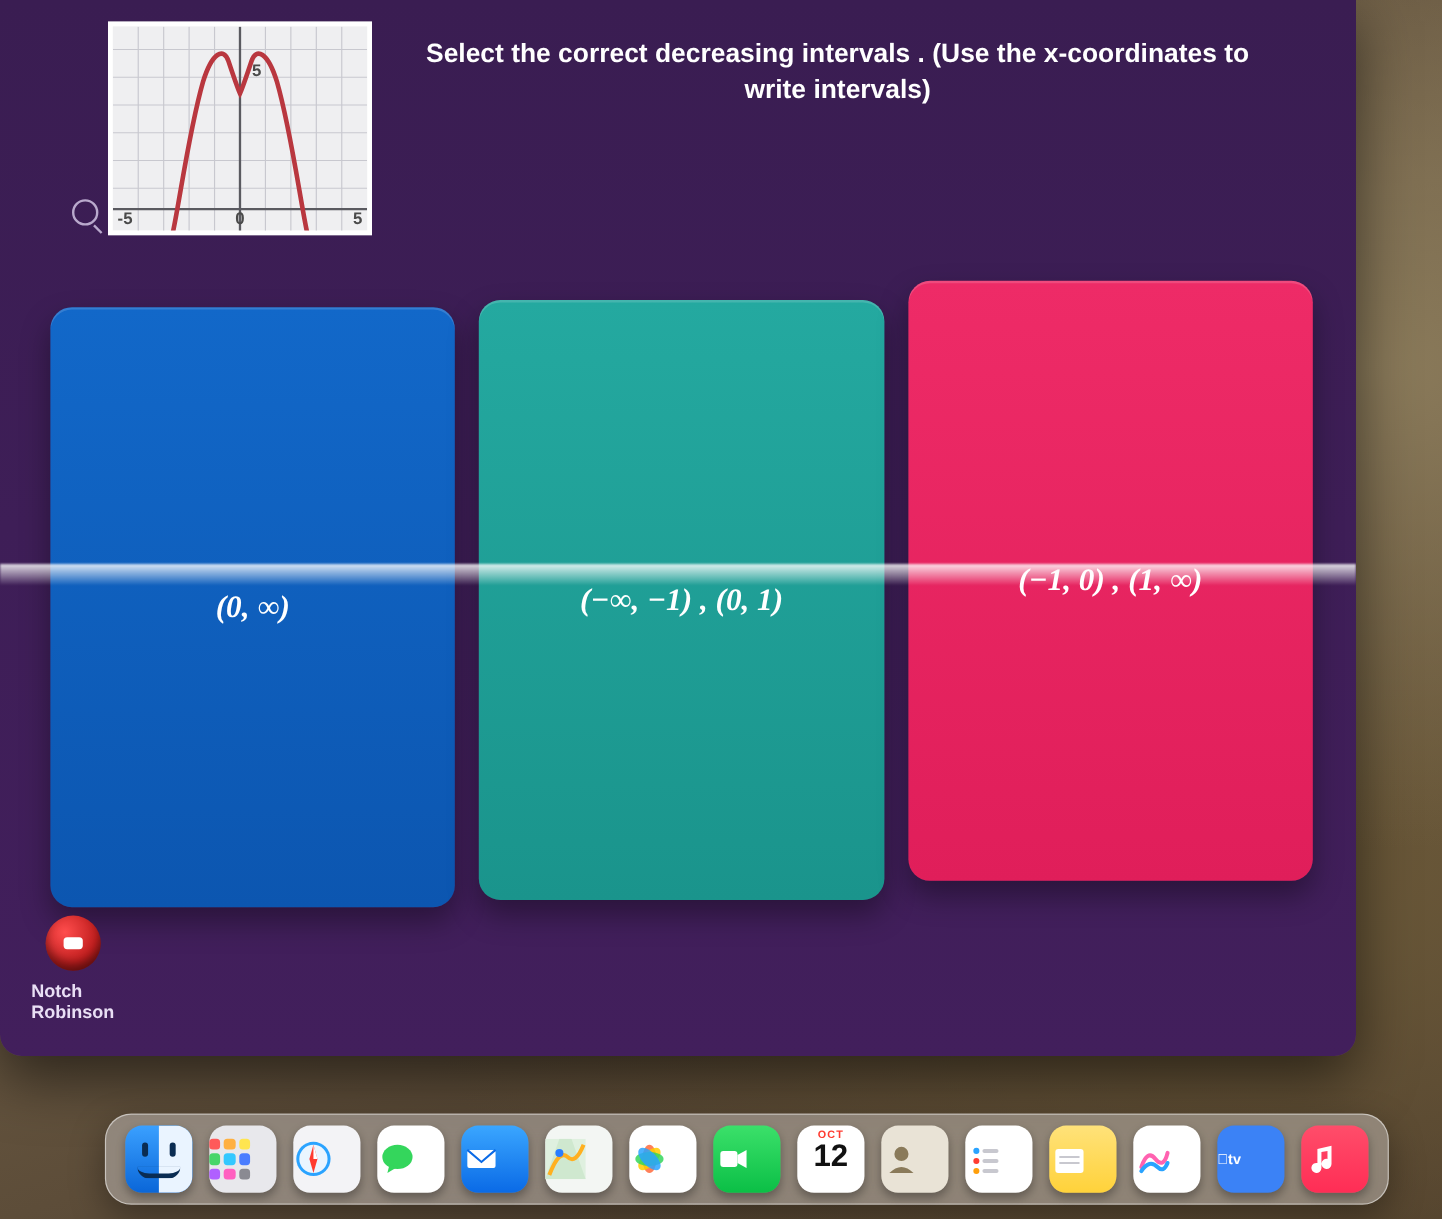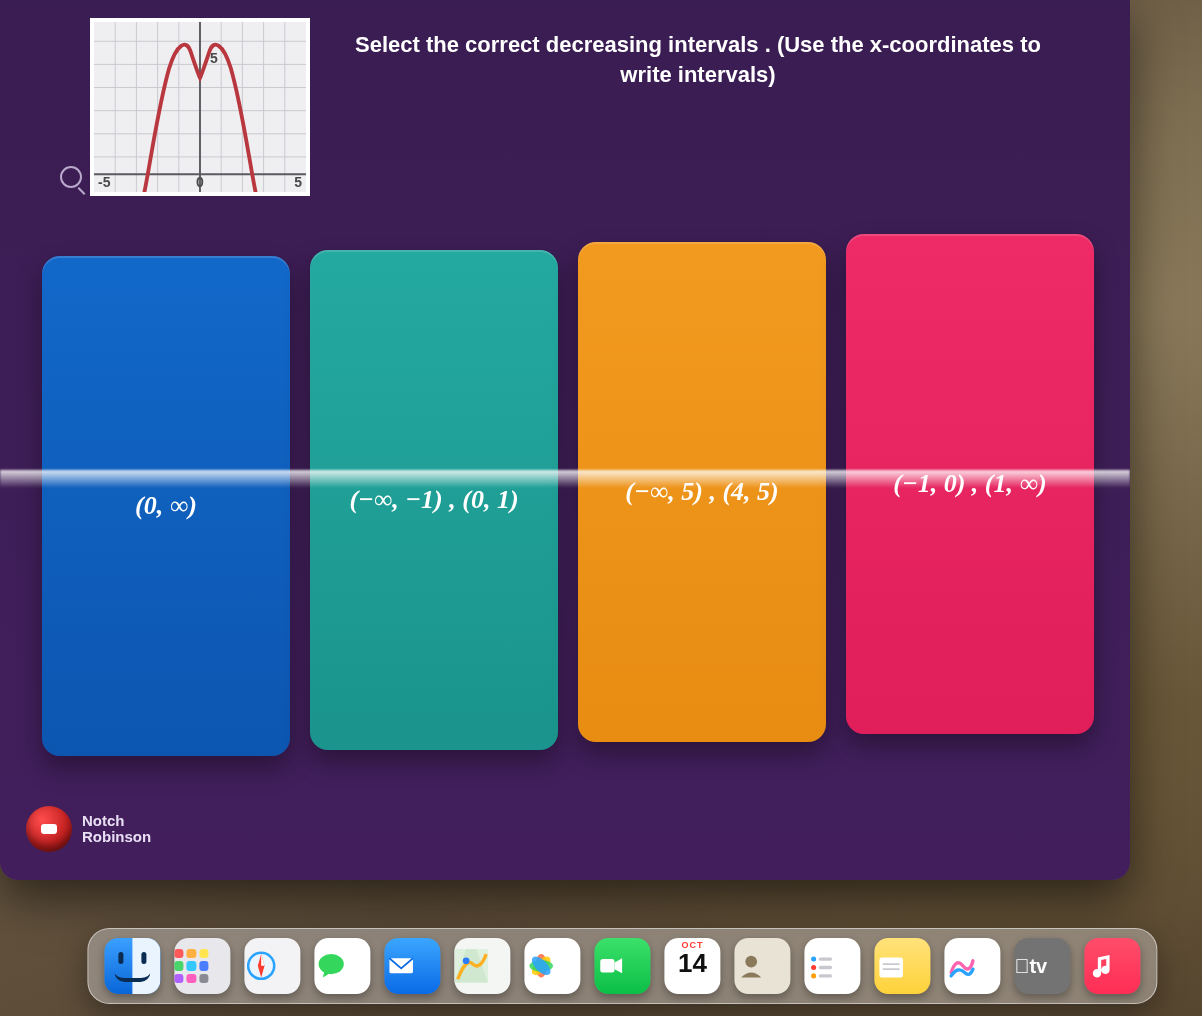--- a/index.html
+++ b/index.html
@@ -80,21 +80,21 @@
     .c-teal   { background: linear-gradient(180deg,#24a9a0 0%, #1a948c 100%); transform: translateY(-6px); justify-content: center; }
     .c-orange { background: linear-gradient(180deg,#f29a1f 0%, #e88c12 100%); transform: translateY(-14px); }
     .c-pink   { background: linear-gradient(180deg,#ee2b67 0%, #e01e5a 100%); transform: translateY(-22px); }
     .glare {
       position:absolute; left:0; right:0; top:470px; height:18px;
       background: linear-gradient(180deg, rgba(255,255,255,.85), rgba(255,255,255,0));
       pointer-events:none; filter: blur(1px);
     }
     .player {
       position:absolute; left:26px; bottom:28px; display:flex; align-items:center; gap:10px;
-      color:#e9dff5; font-weight:800; font-size:15px; line-height:1.1;
+      color:#e9dff5; font-weight:800; font-size:15px; line-height:1.1;flex-direction:column;
     }
     .avatar {
       width:46px; height:46px; border-radius:50%;
       background: radial-gradient(circle at 35% 30%, #ff4d4d 0%, #c21f1f 60%, #7a0f0f 100%);
       box-shadow: inset 0 -6px 8px rgba(0,0,0,.4);
       display:flex; align-items:center; justify-content:center;
     }
     .avatar::after{
       content:""; width:16px; height:10px; background:#fff; border-radius:3px;
     }
@@ -120,21 +120,21 @@
     .app.messages { background:#fff; }
     .app.mail     { background: linear-gradient(180deg,#3aa6ff,#0a6ae6); }
     .app.maps     { background:#f3f6f3; }
     .app.photos   { background:#fff; }
     .app.facetime { background: linear-gradient(180deg,#3be06a,#0bbf46); }
     .app.calendar { background:#fff; color:#111; flex-direction:column; }
     .app.contacts { background:#e9e3d6; }
     .app.reminders{ background:#fff; }
     .app.notes    { background: linear-gradient(180deg,#ffe27a,#ffd23a); }
     .app.freeform { background:#fff; }
-    .app.tv       { background:#737373; font-size:20px; }
+    .app.tv       { background:#3b82f6; font-size:12px; }
     .app.music    { background: linear-gradient(180deg,#ff4d6a,#ff2d55); }
     .launchpad-grid {
       width:34px; height:34px; display:grid; grid-template-columns:repeat(3,1fr);
       grid-template-rows:repeat(3,1fr); gap:3px;
     }
     .launchpad-grid span{ border-radius:3px; }
     .lp1{background:#ff5a5a}.lp2{background:#ffb040}.lp3{background:#ffe550}
     .lp4{background:#48d66a}.lp5{background:#34c8ff}.lp6{background:#4a7dff}
     .lp7{background:#b060ff}.lp8{background:#ff60c0}.lp9{background:#8a8a92}
     .safari svg, .messages svg, .mail svg, .photos svg, .facetime svg,
@@ -199,23 +199,20 @@
     <div class="question-text">Select the correct decreasing intervals . (Use the x-coordinates to write intervals)</div>
   </div>
 
   <div class="answers">
     <div class="card c-blue">
         <span>(0, ∞)</span>
       </div>
     <div class="card c-teal">
         <span>(−∞, −1) , (0, 1)</span>
       </div>
-    <div class="card c-orange">
-        <span>(−∞, 5) , (4, 5)</span>
-      </div>
     <div class="card c-pink">
         <span>(−1, 0) , (1, ∞)</span>
       </div>
   </div>
 
   <div class="glare"></div>
 
   <div class="player">
     <div class="avatar"></div>
     <div>
@@ -285,21 +282,21 @@
       </svg>
   </div>
   <div class="app facetime">
     <svg viewBox="0 0 40 40">
         <rect x="7" y="12" width="17" height="16" rx="3" fill="#fff"></rect>
         <polygon points="24,16 33,11 33,29 24,24" fill="#fff"></polygon>
       </svg>
   </div>
   <div class="app calendar">
     <div class="mon">OCT</div>
-    <div class="day">14</div>
+    <div class="day">12</div>
   </div>
   <div class="app contacts">
     <svg viewBox="0 0 40 40">
         <circle cx="20" cy="15" r="7" fill="#8a7a5a"></circle>
         <path d="M8 34 Q20 22 32 34" fill="#8a7a5a"></path>
       </svg>
   </div>
   <div class="app reminders">
     <svg viewBox="0 0 40 40">
         <circle cx="11" cy="12" r="3" fill="#2aa3ff"></circle>

